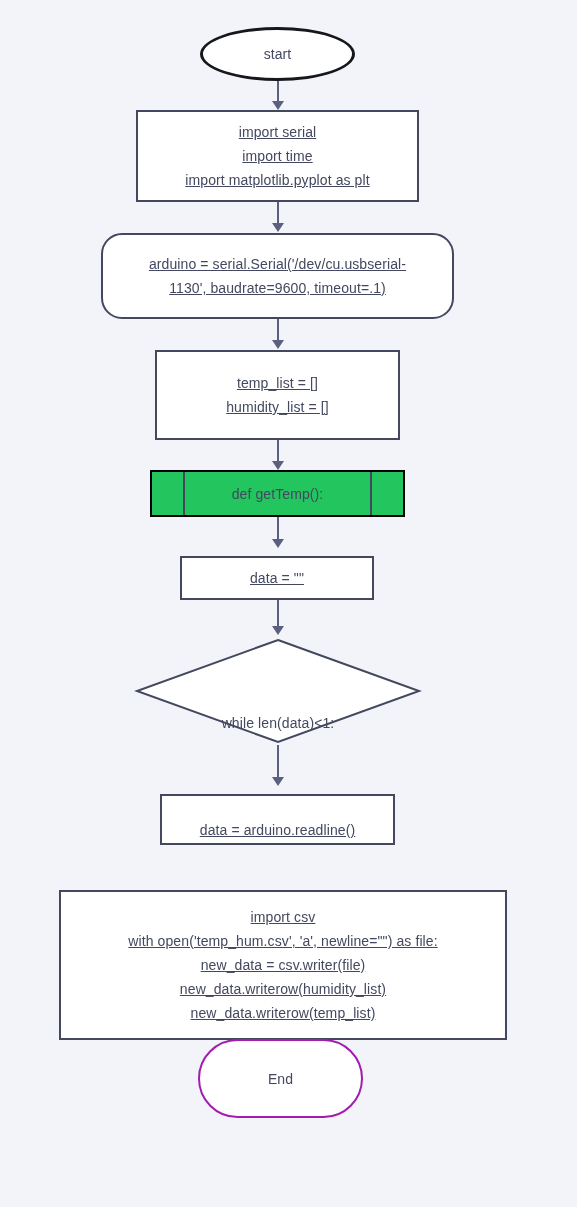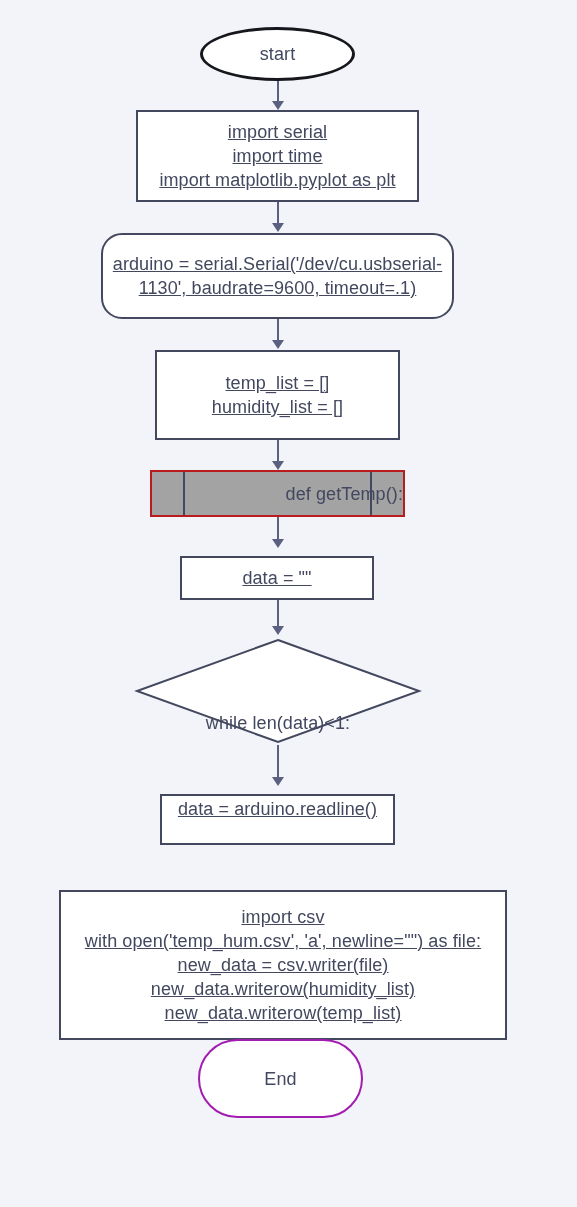--- a/index.html
+++ b/index.html
@@ -15,21 +15,21 @@
     overflow: hidden;
   }
   #flow {
     position: relative;
     width: 577px;
     height: 1207px;
   }
 
   
   .node-text {
-    font-size: 18px;
+    font-size: 14px;
     line-height: 24px;
     color: #43485f;
     text-align: center;
     white-space: pre-line;
     letter-spacing: 0.1px;
   }
 
   
   .terminator-start {
     position: absolute;
@@ -62,32 +62,32 @@
     border: 2px solid #43485f;
     display: flex;
     align-items: center;
     justify-content: center;
     text-decoration: underline;
   }
   .process.align-top {
     align-items: flex-start;
   }
   .process.align-top .node-text {
-    padding-top: 1px;
+    padding-top: 22px;
   }
 
   
   .subroutine {
     position: absolute;
     box-sizing: border-box;
-    background: #a3a3a3;
-    border: 2px solid #b91c1c;
-    display: flex;
-    align-items: center;
-    justify-content: flex-end;
+    background: #22c55e;
+    border: 2px solid #000000;
+    display: flex;
+    align-items: center;
+    justify-content: center;
   }
   .subroutine .bar {
     position: absolute;
     top: 0;
     bottom: 0;
     width: 0;
     border-left: 2px solid #43485f;
   }
   .subroutine .bar.left  { left: 31px; }
   .subroutine .bar.right { right: 31px; }

